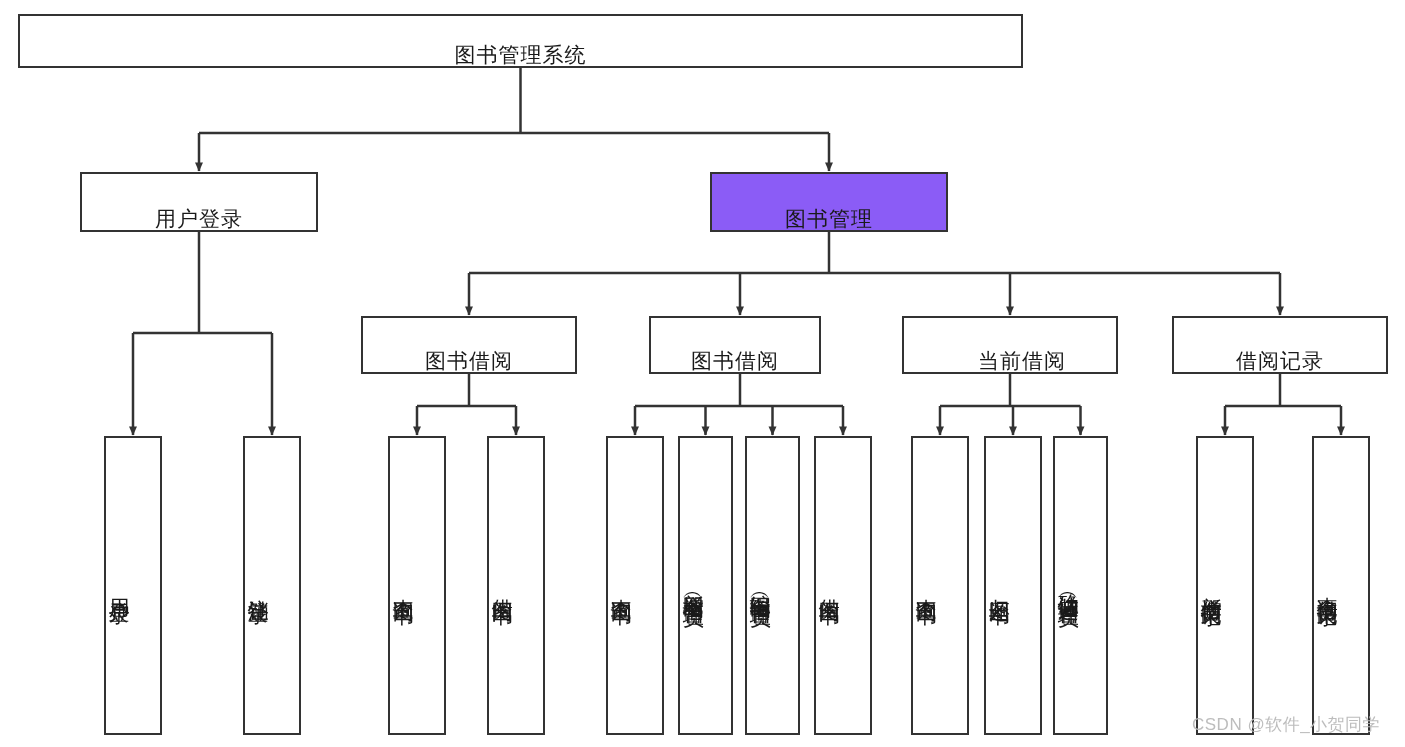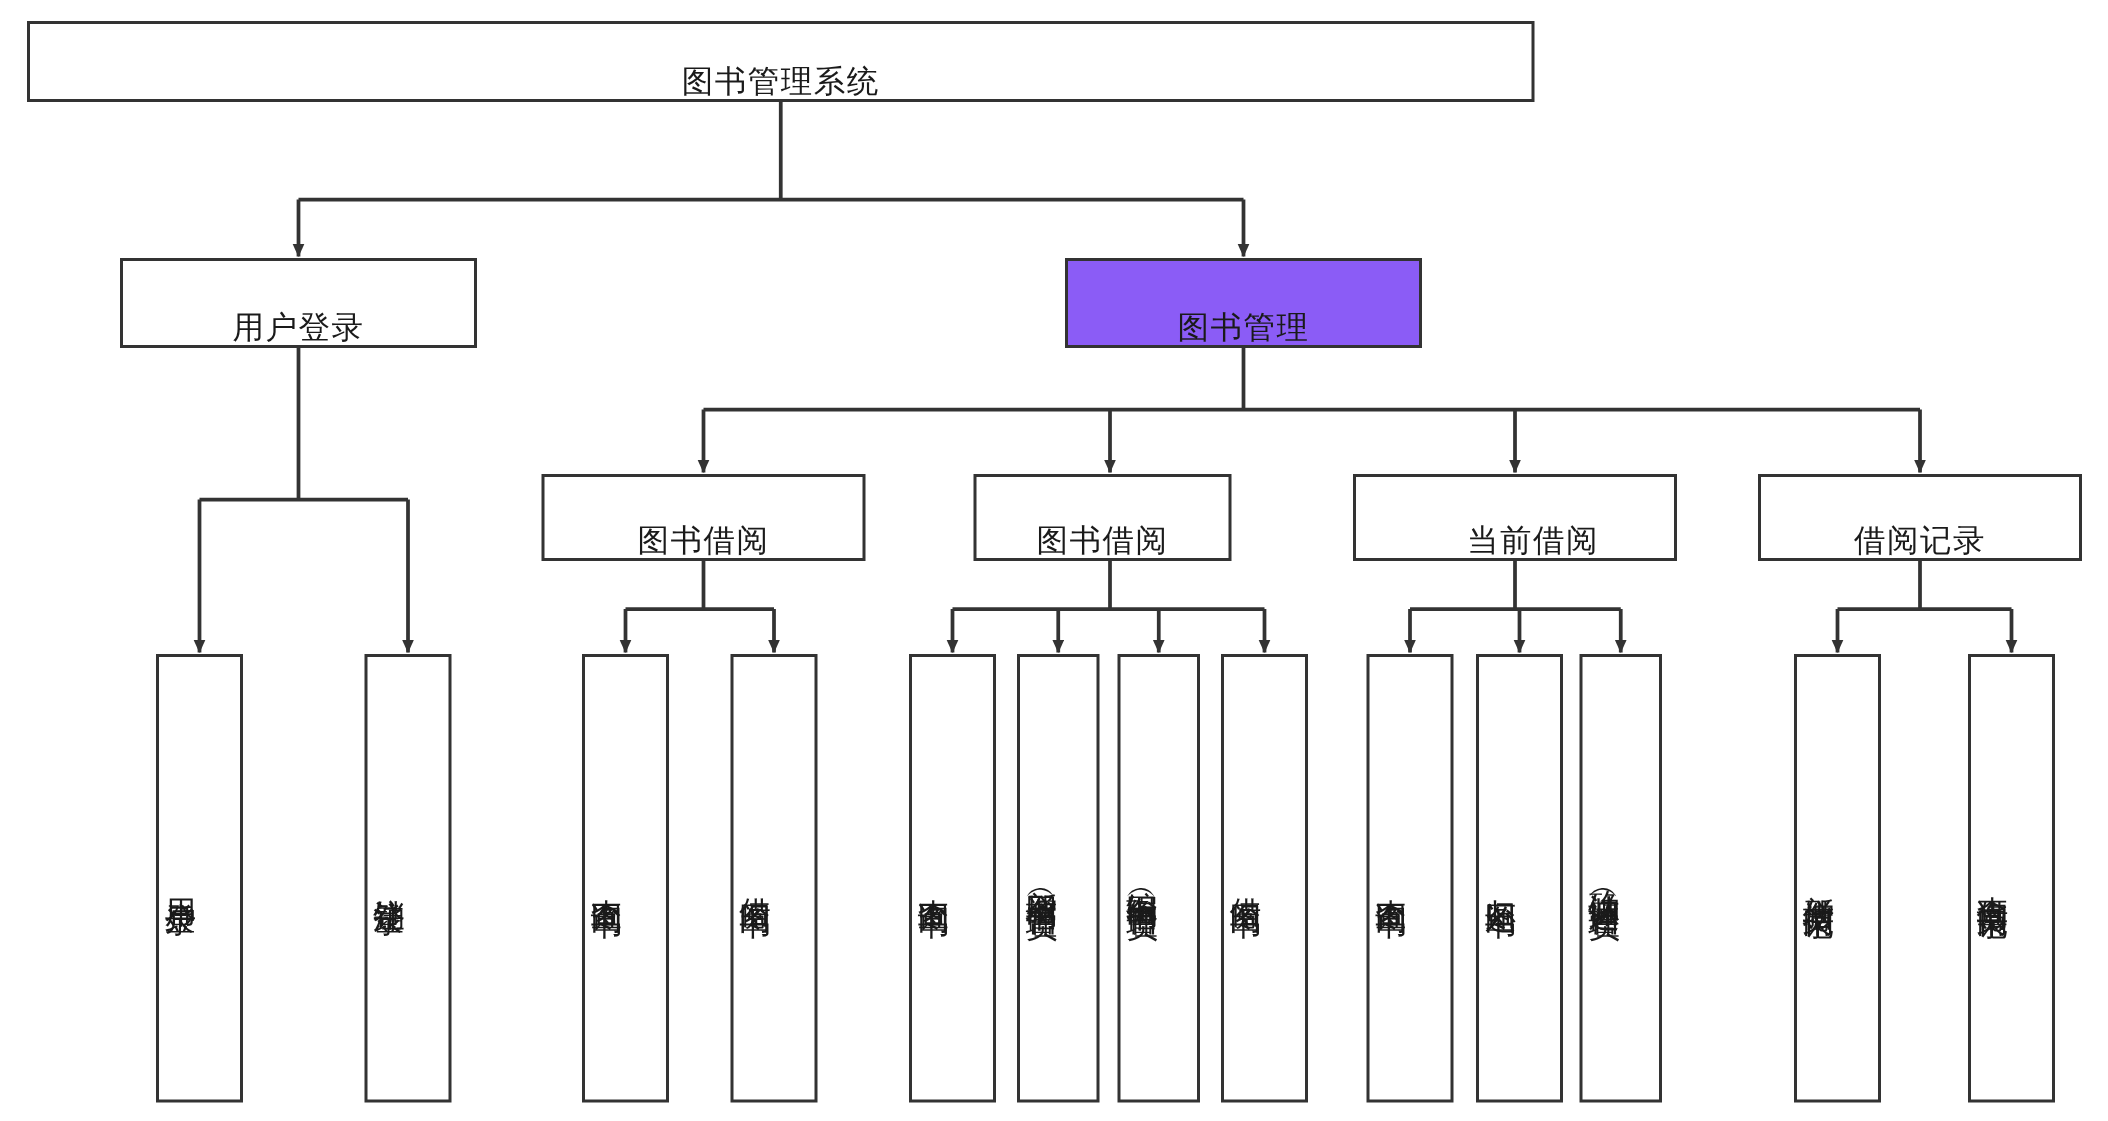--- a/index.html
+++ b/index.html
@@ -166,13 +166,14 @@
         <span class="vtext">确认归还（管理员）</span>
       </div>
       <div class="node vert" style="left: 1196px; top: 436px; width: 58px; height: 299px; border-color: rgb(51, 51, 51); background: rgb(255, 255, 255); color: rgb(26, 26, 26);">
         <span class="vtext">新增借阅记录</span>
       </div>
       <div class="node vert" style="left: 1312px; top: 436px; width: 58px; height: 299px; border-color: rgb(51, 51, 51); background: rgb(255, 255, 255); color: rgb(26, 26, 26);">
         <span class="vtext">查询借阅记录</span>
       </div>
     </div>
 
+  <div id="watermark" style="left: 1192px; top: 713px; color: rgb(189, 189, 189);">CSDN @软件_小贺同学</div>
 </div>
 
 </body></html>

